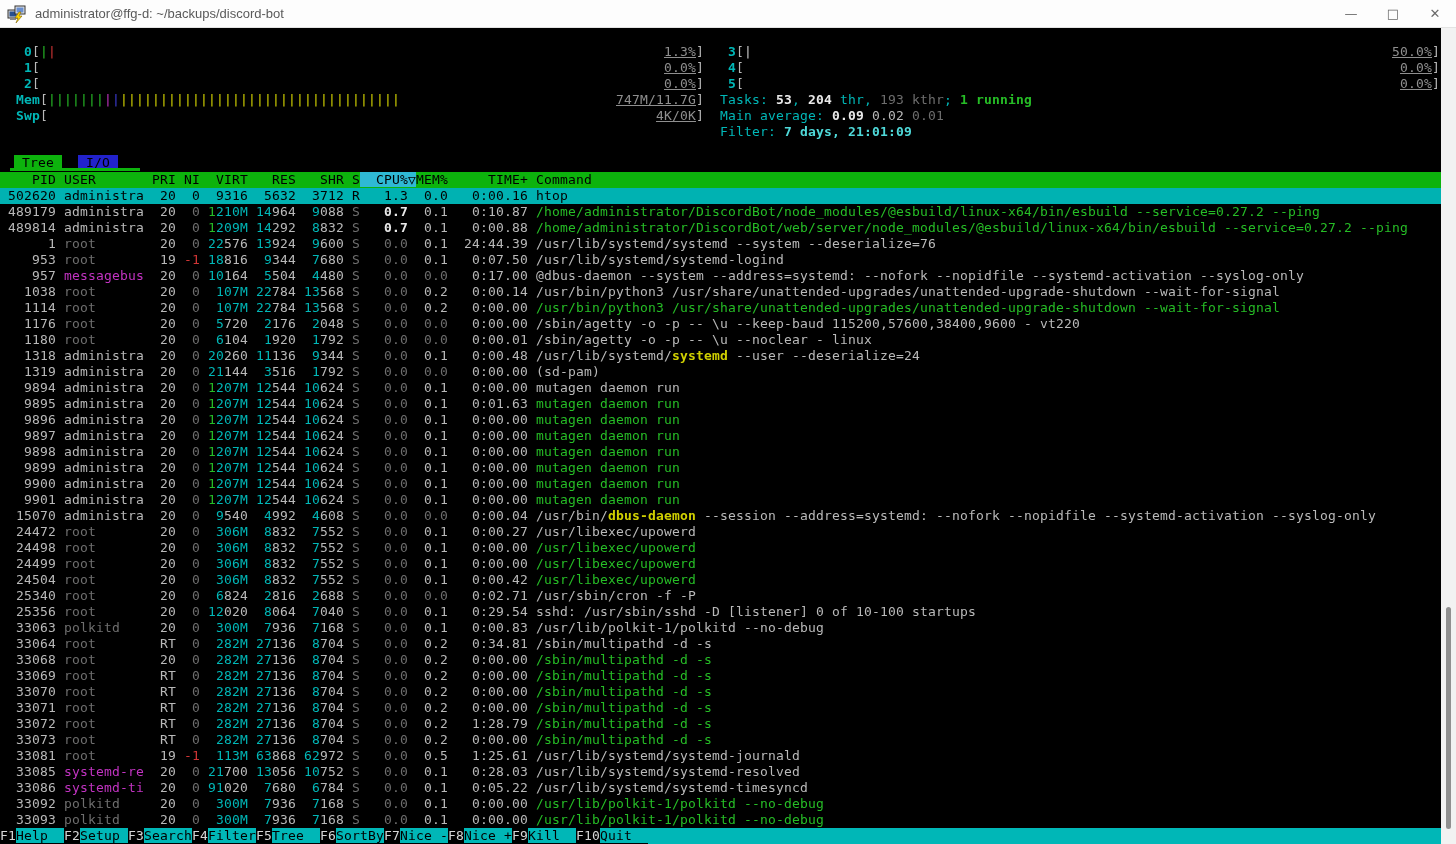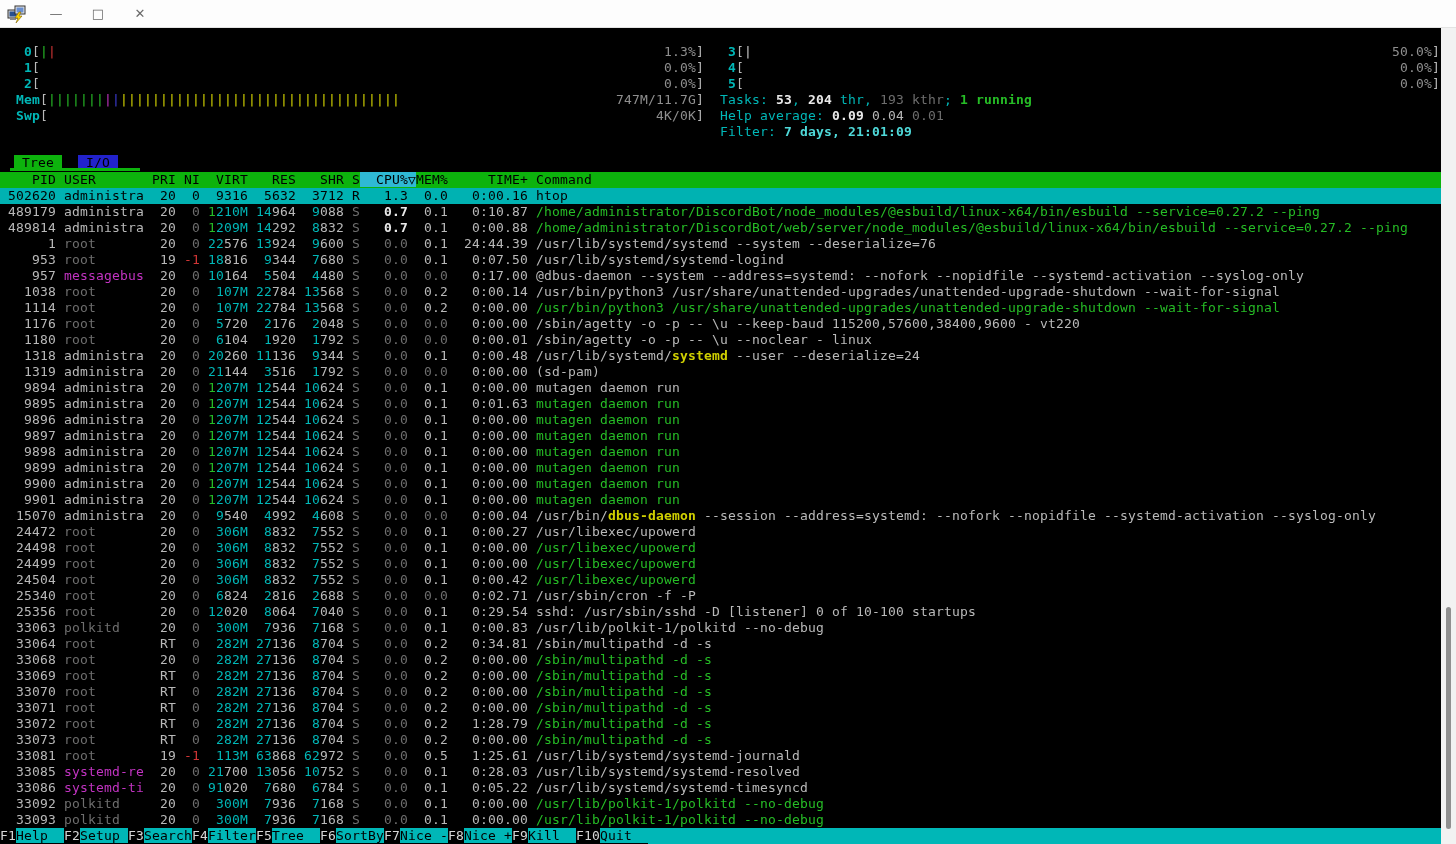--- a/index.html
+++ b/index.html
@@ -11,21 +11,21 @@
   .titlebar .appicon{width:20px;height:18px;margin:0 8px 0 7px;flex:0 0 auto;}
   .titlebar .title{font-family:"Liberation Sans","DejaVu Sans",sans-serif;font-size:13px;color:#5a5a5a;flex:1 1 auto;
                    white-space:nowrap;overflow:hidden;}
   .winbtn{width:42px;height:27px;display:flex;align-items:center;justify-content:center;
           color:#6a6a6a;font-family:"DejaVu Sans",sans-serif;font-size:13px;cursor:default;}
   
   .term{position:absolute;left:0;top:28px;width:1441px;height:816px;background:#000;
         font-size:13px;letter-spacing:0.173px;line-height:16px;color:#b9b9b9;}
   .line{position:absolute;height:16px;white-space:pre;}
   .inner{display:inline-flex;position:relative;vertical-align:bottom;}
-  .mval{margin-left:auto;}
+  .mval{margin-left:auto;text-decoration:underline;}
   
   .tabs{position:absolute;top:127px;left:14px;height:14px;white-space:pre;}
   .tab{display:inline-block;height:14px;padding:0 8px;color:#000;}
   .tabline{position:absolute;top:140px;left:10px;width:130px;height:3px;}
   
   .fkeys{position:absolute;left:0;top:800px;width:1441px;height:16px;display:flex;white-space:pre;}
   .fk{color:#d6d6d6;background:#000;}
   .fl{color:#000;}
   .ffill{flex:1 1 auto;}
   
@@ -38,36 +38,37 @@
 
 <div class="titlebar">
   <svg class="appicon" viewBox="0 0 20 18">
     <rect x="1" y="5" width="10" height="8" fill="#d8d8d8" stroke="#333" stroke-width="1"></rect>
     <rect x="2.5" y="6.5" width="7" height="5" fill="#274f8f"></rect>
     <rect x="8" y="1" width="10" height="8" fill="#e8e8e8" stroke="#333" stroke-width="1"></rect>
     <rect x="9.5" y="2.5" width="7" height="5" fill="#6a8fd0"></rect>
     <rect x="3" y="13" width="6" height="2" fill="#888"></rect>
     <polygon points="12,7 8,13 11,13 9,18 15,11 12,11 14,7" fill="#ffd400" stroke="#7a6000" stroke-width="0.6"></polygon>
   </svg>
+  <span class="title">administrator@ffg-d: ~/backups/discord-bot</span>
   <div class="winbtn">—</div>
   <div class="winbtn">□</div>
   <div class="winbtn">✕</div>
 </div>
 
 <div class="term" id="term">
     <div class="line" style="top: 16px; left: 0px;"><span class="b" style="color: rgb(0, 183, 183);">   0</span><span style="color: rgb(185, 185, 185);">[</span><span class="inner" style="width: 656px;"><span><span style="color: rgb(38, 189, 38);">|</span><span style="color: rgb(207, 53, 53);">|</span></span><span class="mval" style="color: rgb(143, 143, 143);">1.3%</span></span><span style="color: rgb(185, 185, 185);">]</span></div>
     <div class="line" style="top: 32px; left: 0px;"><span class="b" style="color: rgb(0, 183, 183);">   1</span><span style="color: rgb(185, 185, 185);">[</span><span class="inner" style="width: 656px;"><span></span><span class="mval" style="color: rgb(143, 143, 143);">0.0%</span></span><span style="color: rgb(185, 185, 185);">]</span></div>
     <div class="line" style="top: 48px; left: 0px;"><span class="b" style="color: rgb(0, 183, 183);">   2</span><span style="color: rgb(185, 185, 185);">[</span><span class="inner" style="width: 656px;"><span></span><span class="mval" style="color: rgb(143, 143, 143);">0.0%</span></span><span style="color: rgb(185, 185, 185);">]</span></div>
     <div class="line" style="top: 64px; left: 0px;"><span class="b" style="color: rgb(0, 183, 183);">  Mem</span><span style="color: rgb(185, 185, 185);">[</span><span class="inner" style="width: 648px;"><span><span style="color: rgb(38, 189, 38);">|</span><span style="color: rgb(38, 189, 38);">|</span><span style="color: rgb(38, 189, 38);">|</span><span style="color: rgb(38, 189, 38);">|</span><span style="color: rgb(38, 189, 38);">|</span><span style="color: rgb(38, 189, 38);">|</span><span style="color: rgb(38, 189, 38);">|</span><span style="color: rgb(194, 51, 194);">|</span><span style="color: rgb(62, 62, 216);">|</span><span style="color: rgb(208, 208, 0);">|</span><span style="color: rgb(208, 208, 0);">|</span><span style="color: rgb(208, 208, 0);">|</span><span style="color: rgb(208, 208, 0);">|</span><span style="color: rgb(208, 208, 0);">|</span><span style="color: rgb(208, 208, 0);">|</span><span style="color: rgb(208, 208, 0);">|</span><span style="color: rgb(208, 208, 0);">|</span><span style="color: rgb(208, 208, 0);">|</span><span style="color: rgb(208, 208, 0);">|</span><span style="color: rgb(208, 208, 0);">|</span><span style="color: rgb(208, 208, 0);">|</span><span style="color: rgb(208, 208, 0);">|</span><span style="color: rgb(208, 208, 0);">|</span><span style="color: rgb(208, 208, 0);">|</span><span style="color: rgb(208, 208, 0);">|</span><span style="color: rgb(208, 208, 0);">|</span><span style="color: rgb(208, 208, 0);">|</span><span style="color: rgb(208, 208, 0);">|</span><span style="color: rgb(208, 208, 0);">|</span><span style="color: rgb(208, 208, 0);">|</span><span style="color: rgb(208, 208, 0);">|</span><span style="color: rgb(208, 208, 0);">|</span><span style="color: rgb(208, 208, 0);">|</span><span style="color: rgb(208, 208, 0);">|</span><span style="color: rgb(208, 208, 0);">|</span><span style="color: rgb(208, 208, 0);">|</span><span style="color: rgb(208, 208, 0);">|</span><span style="color: rgb(208, 208, 0);">|</span><span style="color: rgb(208, 208, 0);">|</span><span style="color: rgb(208, 208, 0);">|</span><span style="color: rgb(208, 208, 0);">|</span><span style="color: rgb(208, 208, 0);">|</span><span style="color: rgb(208, 208, 0);">|</span><span style="color: rgb(208, 208, 0);">|</span></span><span class="mval" style="color: rgb(143, 143, 143);">747M/11.7G</span></span><span style="color: rgb(185, 185, 185);">]</span></div>
     <div class="line" style="top: 80px; left: 0px;"><span class="b" style="color: rgb(0, 183, 183);">  Swp</span><span style="color: rgb(185, 185, 185);">[</span><span class="inner" style="width: 648px;"><span></span><span class="mval" style="color: rgb(143, 143, 143);">4K/0K</span></span><span style="color: rgb(185, 185, 185);">]</span></div>
     <div class="line" style="top: 16px; left: 720px;"><span class="b" style="color: rgb(0, 183, 183);"> 3</span><span style="color: rgb(185, 185, 185);">[</span><span class="inner" style="width: 688px;"><span><span style="color: rgb(201, 201, 201);">|</span></span><span class="mval" style="color: rgb(143, 143, 143);">50.0%</span></span><span style="color: rgb(185, 185, 185);">]</span></div>
     <div class="line" style="top: 32px; left: 720px;"><span class="b" style="color: rgb(0, 183, 183);"> 4</span><span style="color: rgb(185, 185, 185);">[</span><span class="inner" style="width: 688px;"><span></span><span class="mval" style="color: rgb(143, 143, 143);">0.0%</span></span><span style="color: rgb(185, 185, 185);">]</span></div>
     <div class="line" style="top: 48px; left: 720px;"><span class="b" style="color: rgb(0, 183, 183);"> 5</span><span style="color: rgb(185, 185, 185);">[</span><span class="inner" style="width: 688px;"><span></span><span class="mval" style="color: rgb(143, 143, 143);">0.0%</span></span><span style="color: rgb(185, 185, 185);">]</span></div>
     <div class="line" style="top: 64px; left: 720px;"><span style="color: rgb(0, 183, 183);">Tasks: </span><span class="b" style="color: rgb(233, 233, 233);">53</span><span style="color: rgb(0, 183, 183);">, </span><span class="b" style="color: rgb(233, 233, 233);">204</span><span style="color: rgb(0, 183, 183);"> thr</span><span style="color: rgb(0, 183, 183);">, </span><span style="color: rgb(110, 110, 110);">193 kthr</span><span style="color: rgb(0, 183, 183);">; </span><span class="b" style="color: rgb(38, 189, 38);">1 running</span></div>
-    <div class="line" style="top: 80px; left: 720px;"><span style="color: rgb(0, 183, 183);">Help average: </span><span class="b" style="color: rgb(233, 233, 233);">0.09 </span><span style="color: rgb(185, 185, 185);">0.04 </span><span style="color: rgb(110, 110, 110);">0.01</span></div>
+    <div class="line" style="top: 80px; left: 720px;"><span style="color: rgb(0, 183, 183);">Main average: </span><span class="b" style="color: rgb(233, 233, 233);">0.09 </span><span style="color: rgb(185, 185, 185);">0.02 </span><span style="color: rgb(110, 110, 110);">0.01</span></div>
     <div class="line" style="top: 96px; left: 720px;"><span style="color: rgb(0, 183, 183);">Filter: </span><span class="b" style="color: rgb(79, 217, 217);">7 days, 21:01:09</span></div>
     <div class="tabs"><span class="tab" style="background: rgb(13, 179, 13);">Tree</span>  <span class="tab" style="background: rgb(34, 34, 204);">I/O</span></div>
     <div class="tabline" style="background: rgb(13, 179, 13);"></div>
     <div class="line" style="top: 144px; left: 0px; width: 1441px; background: rgb(13, 179, 13); color: rgb(0, 0, 0);"><span style="color: rgb(0, 0, 0);">    PID </span><span style="color: rgb(0, 0, 0);">USER      </span><span style="color: rgb(0, 0, 0);"> PRI</span><span style="color: rgb(0, 0, 0);"> NI</span><span style="color: rgb(0, 0, 0);">  VIRT</span><span style="color: rgb(0, 0, 0);">   RES</span><span style="color: rgb(0, 0, 0);">   SHR</span><span style="color: rgb(0, 0, 0);"> S</span><span style="color: rgb(0, 0, 0); background: rgb(47, 185, 212);">  CPU%▽</span><span style="color: rgb(0, 0, 0);">MEM%</span><span style="color: rgb(0, 0, 0);">     TIME+</span><span style="color: rgb(0, 0, 0);"> Command</span></div>
     <div class="line" style="top: 160px; left: 0px; background: rgb(0, 178, 178); width: 1441px;"><span style="color: rgb(0, 0, 0);"> 502620</span><span> </span><span style="color: rgb(0, 0, 0);">administra</span><span style="color: rgb(0, 0, 0);">  20</span><span style="color: rgb(0, 0, 0);">  0</span><span>  </span><span style="color: rgb(0, 0, 0);">9</span><span style="color: rgb(0, 0, 0);">316</span><span>  </span><span style="color: rgb(0, 0, 0);">5</span><span style="color: rgb(0, 0, 0);">632</span><span>  </span><span style="color: rgb(0, 0, 0);">3</span><span style="color: rgb(0, 0, 0);">712</span><span style="color: rgb(0, 0, 0);"> R</span><span style="color: rgb(0, 0, 0);">   1.3</span><span style="color: rgb(0, 0, 0);">  0.0</span><span style="color: rgb(0, 0, 0);">   0:00.16</span><span> </span><span><span style="color: rgb(0, 0, 0);">htop</span></span></div>
     <div class="line" style="top: 176px; left: 0px;"><span style="color: rgb(185, 185, 185);"> 489179</span><span> </span><span style="color: rgb(185, 185, 185);">administra</span><span style="color: rgb(185, 185, 185);">  20</span><span style="color: rgb(110, 110, 110);">  0</span><span> </span><span style="color: rgb(38, 189, 38);">1</span><span style="color: rgb(0, 183, 183);">210M</span><span> </span><span style="color: rgb(0, 183, 183);">14</span><span style="color: rgb(185, 185, 185);">964</span><span>  </span><span style="color: rgb(0, 183, 183);">9</span><span style="color: rgb(185, 185, 185);">088</span><span style="color: rgb(110, 110, 110);"> S</span><span class="b" style="color: rgb(233, 233, 233);">   0.7</span><span style="color: rgb(185, 185, 185);">  0.1</span><span style="color: rgb(185, 185, 185);">   0:10.87</span><span> </span><span><span style="color: rgb(38, 189, 38);">/home/administrator/DiscordBot/node_modules/@esbuild/linux-x64/bin/esbuild --service=0.27.2 --ping</span></span></div>
     <div class="line" style="top: 192px; left: 0px;"><span style="color: rgb(185, 185, 185);"> 489814</span><span> </span><span style="color: rgb(185, 185, 185);">administra</span><span style="color: rgb(185, 185, 185);">  20</span><span style="color: rgb(110, 110, 110);">  0</span><span> </span><span style="color: rgb(38, 189, 38);">1</span><span style="color: rgb(0, 183, 183);">209M</span><span> </span><span style="color: rgb(0, 183, 183);">14</span><span style="color: rgb(185, 185, 185);">292</span><span>  </span><span style="color: rgb(0, 183, 183);">8</span><span style="color: rgb(185, 185, 185);">832</span><span style="color: rgb(110, 110, 110);"> S</span><span class="b" style="color: rgb(233, 233, 233);">   0.7</span><span style="color: rgb(185, 185, 185);">  0.1</span><span style="color: rgb(185, 185, 185);">   0:00.88</span><span> </span><span><span style="color: rgb(38, 189, 38);">/home/administrator/DiscordBot/web/server/node_modules/@esbuild/linux-x64/bin/esbuild --service=0.27.2 --ping</span></span></div>
     <div class="line" style="top: 208px; left: 0px;"><span style="color: rgb(185, 185, 185);">      1</span><span> </span><span style="color: rgb(110, 110, 110);">root      </span><span style="color: rgb(185, 185, 185);">  20</span><span style="color: rgb(110, 110, 110);">  0</span><span> </span><span style="color: rgb(0, 183, 183);">22</span><span style="color: rgb(185, 185, 185);">576</span><span> </span><span style="color: rgb(0, 183, 183);">13</span><span style="color: rgb(185, 185, 185);">924</span><span>  </span><span style="color: rgb(0, 183, 183);">9</span><span style="color: rgb(185, 185, 185);">600</span><span style="color: rgb(110, 110, 110);"> S</span><span style="color: rgb(110, 110, 110);">   0.0</span><span style="color: rgb(185, 185, 185);">  0.1</span><span style="color: rgb(185, 185, 185);">  24:44.39</span><span> </span><span><span style="color: rgb(185, 185, 185);">/usr/lib/systemd/systemd --system --deserialize=76</span></span></div>
     <div class="line" style="top: 224px; left: 0px;"><span style="color: rgb(185, 185, 185);">    953</span><span> </span><span style="color: rgb(110, 110, 110);">root      </span><span style="color: rgb(185, 185, 185);">  19</span><span style="color: rgb(207, 53, 53);"> -1</span><span> </span><span style="color: rgb(0, 183, 183);">18</span><span style="color: rgb(185, 185, 185);">816</span><span>  </span><span style="color: rgb(0, 183, 183);">9</span><span style="color: rgb(185, 185, 185);">344</span><span>  </span><span style="color: rgb(0, 183, 183);">7</span><span style="color: rgb(185, 185, 185);">680</span><span style="color: rgb(110, 110, 110);"> S</span><span style="color: rgb(110, 110, 110);">   0.0</span><span style="color: rgb(185, 185, 185);">  0.1</span><span style="color: rgb(185, 185, 185);">   0:07.50</span><span> </span><span><span style="color: rgb(185, 185, 185);">/usr/lib/systemd/systemd-logind</span></span></div>
     <div class="line" style="top: 240px; left: 0px;"><span style="color: rgb(185, 185, 185);">    957</span><span> </span><span style="color: rgb(194, 51, 194);">messagebus</span><span style="color: rgb(185, 185, 185);">  20</span><span style="color: rgb(110, 110, 110);">  0</span><span> </span><span style="color: rgb(0, 183, 183);">10</span><span style="color: rgb(185, 185, 185);">164</span><span>  </span><span style="color: rgb(0, 183, 183);">5</span><span style="color: rgb(185, 185, 185);">504</span><span>  </span><span style="color: rgb(0, 183, 183);">4</span><span style="color: rgb(185, 185, 185);">480</span><span style="color: rgb(110, 110, 110);"> S</span><span style="color: rgb(110, 110, 110);">   0.0</span><span style="color: rgb(110, 110, 110);">  0.0</span><span style="color: rgb(185, 185, 185);">   0:17.00</span><span> </span><span><span style="color: rgb(185, 185, 185);">@dbus-daemon --system --address=systemd: --nofork --nopidfile --systemd-activation --syslog-only</span></span></div>

